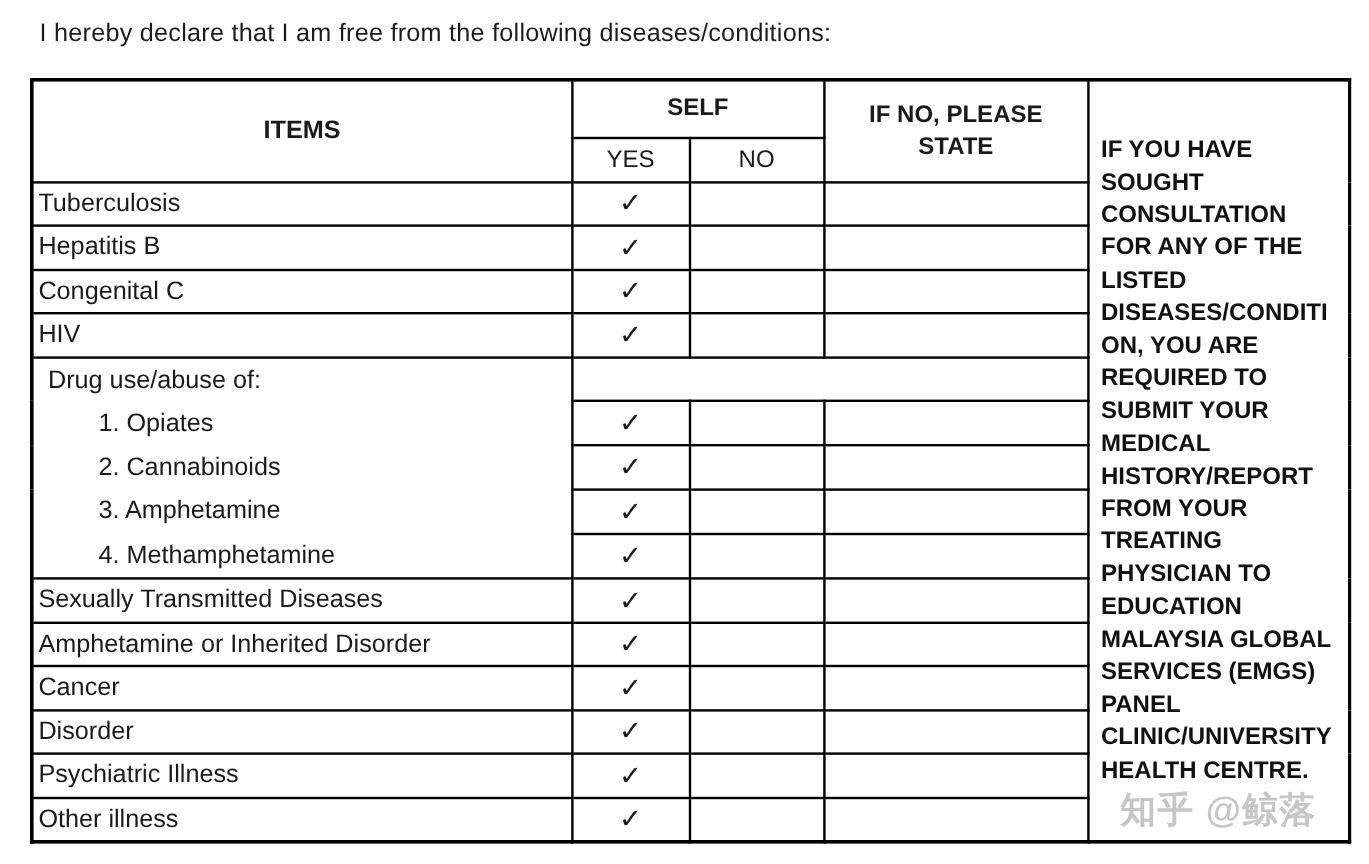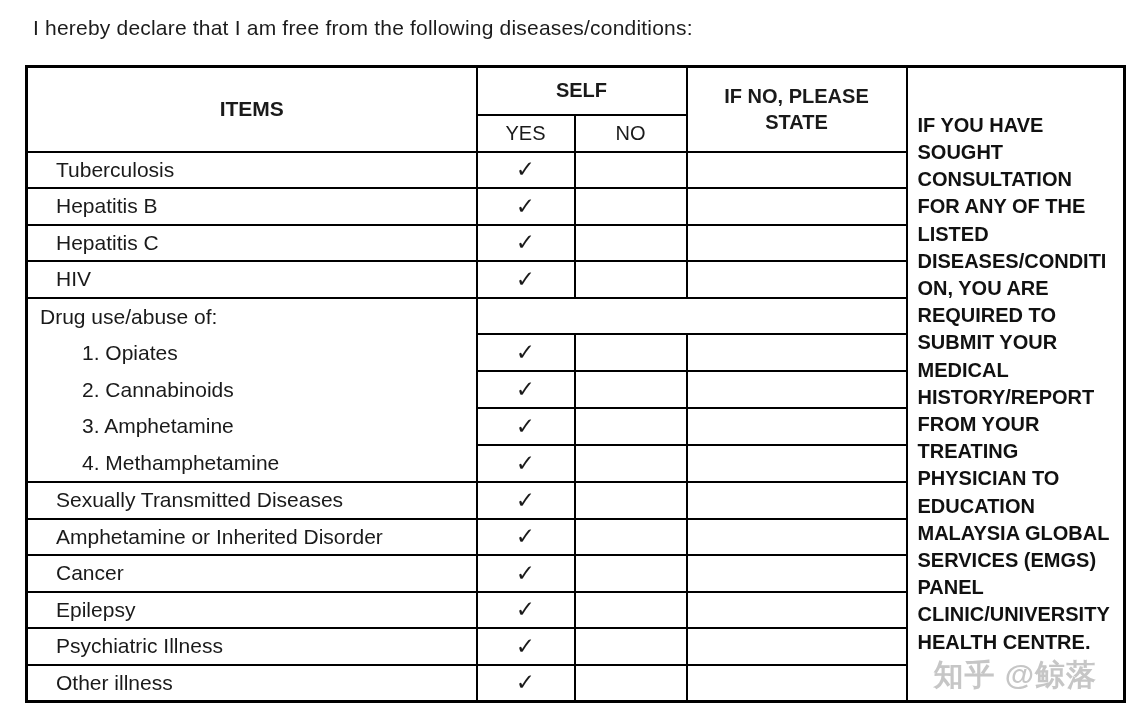--- a/index.html
+++ b/index.html
@@ -22,21 +22,21 @@
   }
   .decl-table th, .decl-table td { border: 2px solid #000; background: #fff; }
   tr.hrow1 { height: 48px; }
   tr.hrow2 { height: 37px; }
   tr.body-row { height: 36.5px; }
   th.items-h { font-size: 21px; font-weight: bold; text-align: center; vertical-align: middle; border-radius: 16px; }
   th.self-h  { font-size: 20px; font-weight: bold; text-align: center; vertical-align: middle; }
   th.yesno-h { font-size: 20px; font-weight: normal; text-align: center; vertical-align: middle; }
   th.ifno-h  { font-size: 20px; font-weight: bold; text-align: center; vertical-align: middle; }
   th.ifno-h span { display: inline-block; width: 170px; line-height: 1.3; }
-  td.item  { font-size: 21px; padding-left: 28px; vertical-align: middle; }
+  td.item  { font-size: 21px; padding-left: 4px; vertical-align: middle; }
   td.yes, td.no { text-align: center; vertical-align: middle; font-size: 23px; }
   td.state { vertical-align: middle; }
   td.drug-cell { padding: 0; vertical-align: top; }
   .drug-line { height: 36.5px; display: flex; align-items: center; padding-left: 12px; font-size: 21px; }
   .drug-line.sub { padding-left: 54px; }
   td.note-cell {
     vertical-align: middle; position: relative;
     padding: 0 8px 0 10px;
   }
   .note-text {
@@ -103,21 +103,21 @@
     <td class="no"></td>
     <td class="state"></td>
   </tr>
   <tr class="body-row">
     <td class="item">Hepatitis B</td>
     <td class="yes">✓</td>
     <td class="no"></td>
     <td class="state"></td>
   </tr>
   <tr class="body-row">
-    <td class="item">Hepatitis C</td>
+    <td class="item">Congenital C</td>
     <td class="yes">✓</td>
     <td class="no"></td>
     <td class="state"></td>
   </tr>
   <tr class="body-row">
     <td class="item">HIV</td>
     <td class="yes">✓</td>
     <td class="no"></td>
     <td class="state"></td>
   </tr>
@@ -165,21 +165,21 @@
     <td class="no"></td>
     <td class="state"></td>
   </tr>
   <tr class="body-row">
     <td class="item">Cancer</td>
     <td class="yes">✓</td>
     <td class="no"></td>
     <td class="state"></td>
   </tr>
   <tr class="body-row">
-    <td class="item">Epilepsy</td>
+    <td class="item">Disorder</td>
     <td class="yes">✓</td>
     <td class="no"></td>
     <td class="state"></td>
   </tr>
   <tr class="body-row">
     <td class="item">Psychiatric Illness</td>
     <td class="yes">✓</td>
     <td class="no"></td>
     <td class="state"></td>
   </tr>

